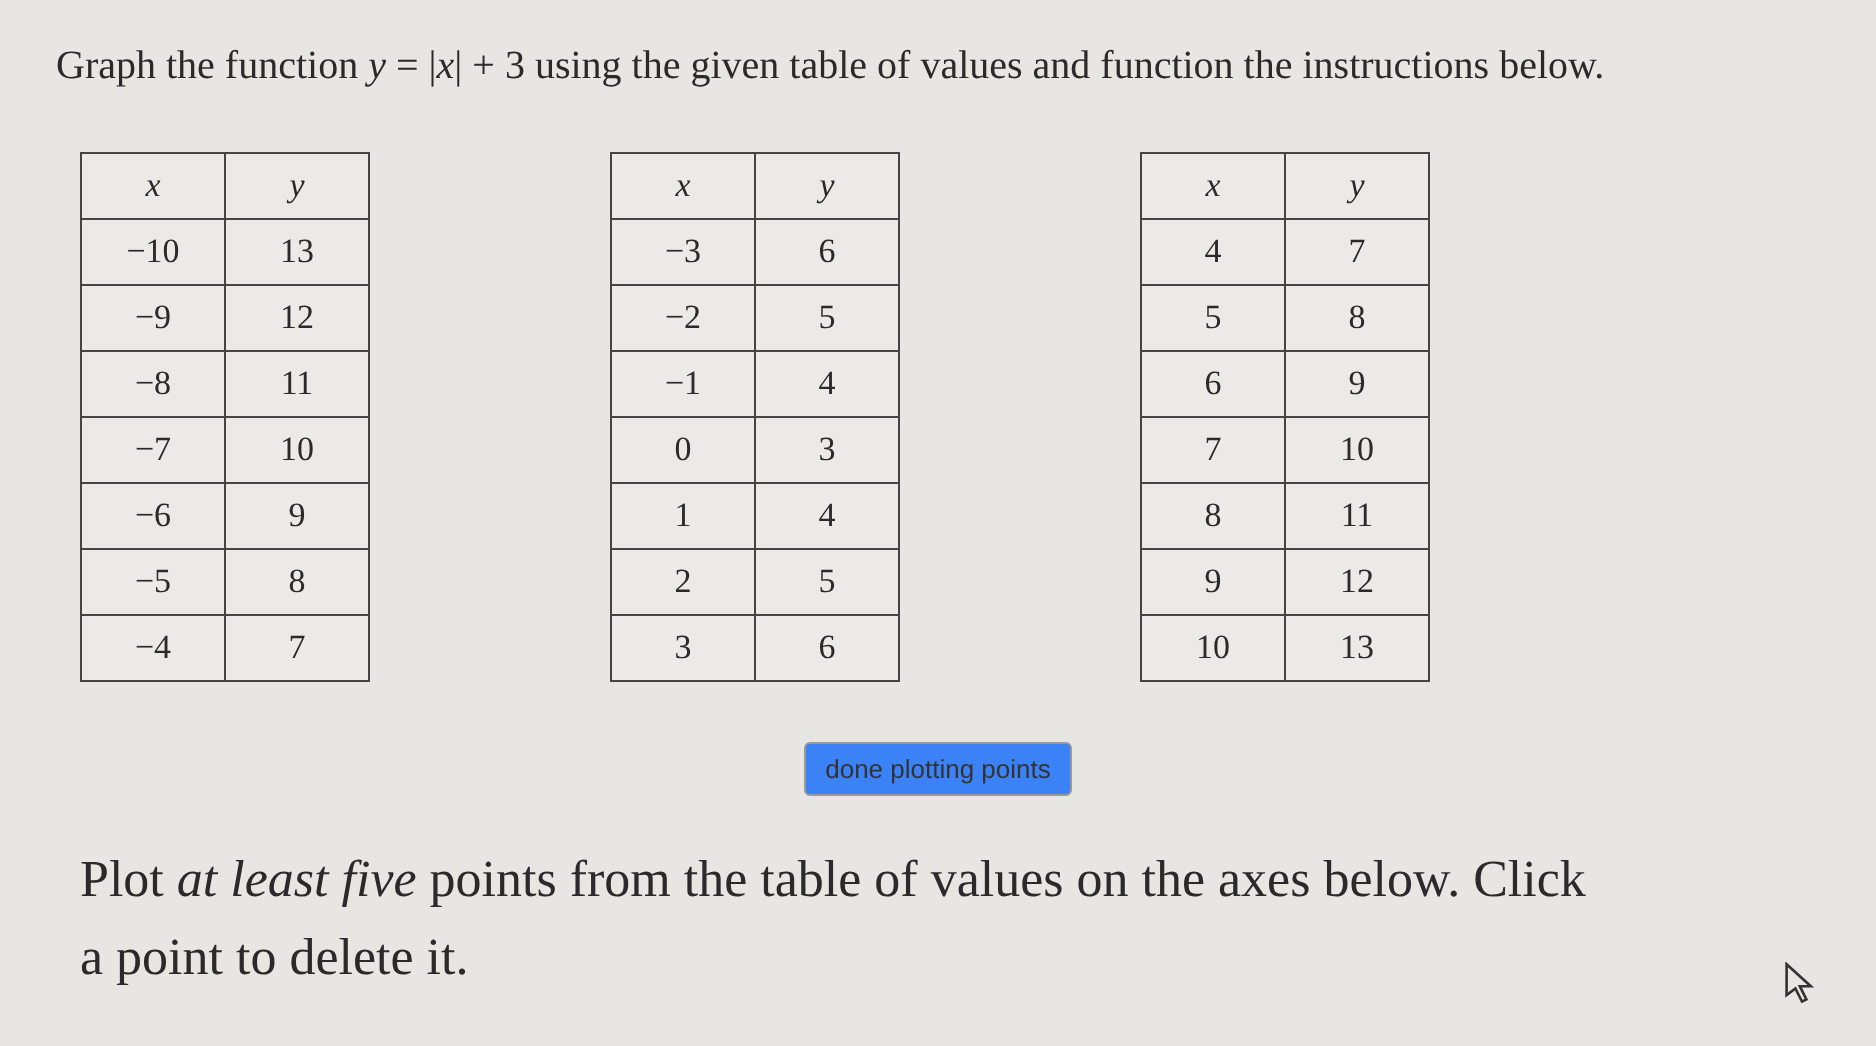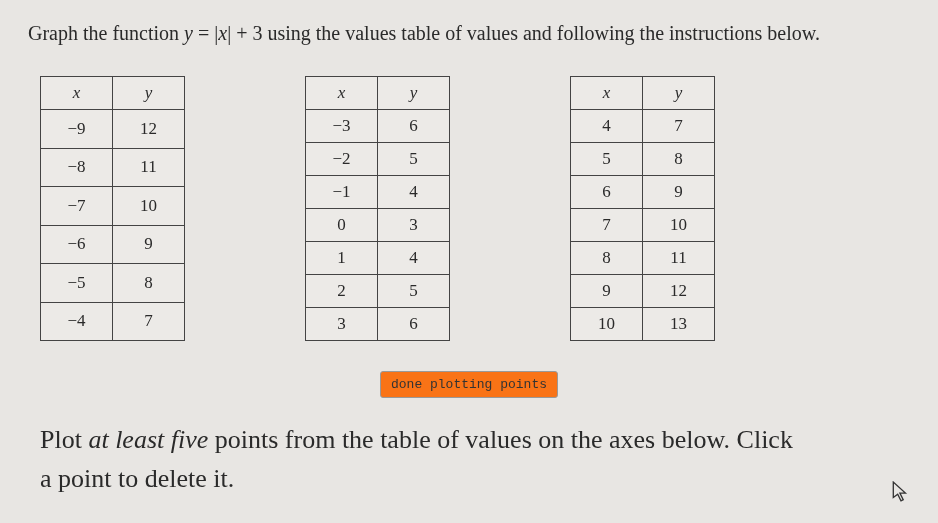--- a/index.html
+++ b/index.html
@@ -56,24 +56,24 @@
       font-style: italic;
       font-family: Georgia, serif;
     }
 
     .button-row {
       text-align: center;
       margin-bottom: 22px;
     }
 
     .done-btn {
-      font-family: Liberation Mono, monospace;
+      font-family: Liberation Sans, sans-serif;
       font-size: 13px;
       padding: 5px 10px;
-      background: #f97316;
+      background: #3b82f6;
       border: 1px solid #999;
       border-radius: 3px;
       color: #333;
       cursor: pointer;
     }
 
     .instruction-text {
       font-size: 26px;
       line-height: 1.5;
       padding-left: 12px;
@@ -94,34 +94,38 @@
 
     .cursor-icon svg {
       width: 100%;
       height: 100%;
     }
   </style>
 </head>
 <body>
 
 <div class="question-text">
-  <span>Graph the function </span><span class="math-var">y</span><span> = </span><span>|</span><span class="math-var">x</span><span>|</span><span> + 3</span><span> using the values table of values and following the instructions below.</span>
+  <span>Graph the function </span><span class="math-var">y</span><span> = </span><span>|</span><span class="math-var">x</span><span>|</span><span> + 3</span><span> using the given table of values and function the instructions below.</span>
 </div>
 
 <div class="tables-container">
 
   <table>
     <thead>
       <tr>
         <th>x</th>
         <th>y</th>
       </tr>
     </thead>
     <tbody>
       <tr>
+          <td>−10</td>
+          <td>13</td>
+        </tr>
+      <tr>
           <td>−9</td>
           <td>12</td>
         </tr>
       <tr>
           <td>−8</td>
           <td>11</td>
         </tr>
       <tr>
           <td>−7</td>
           <td>10</td>

